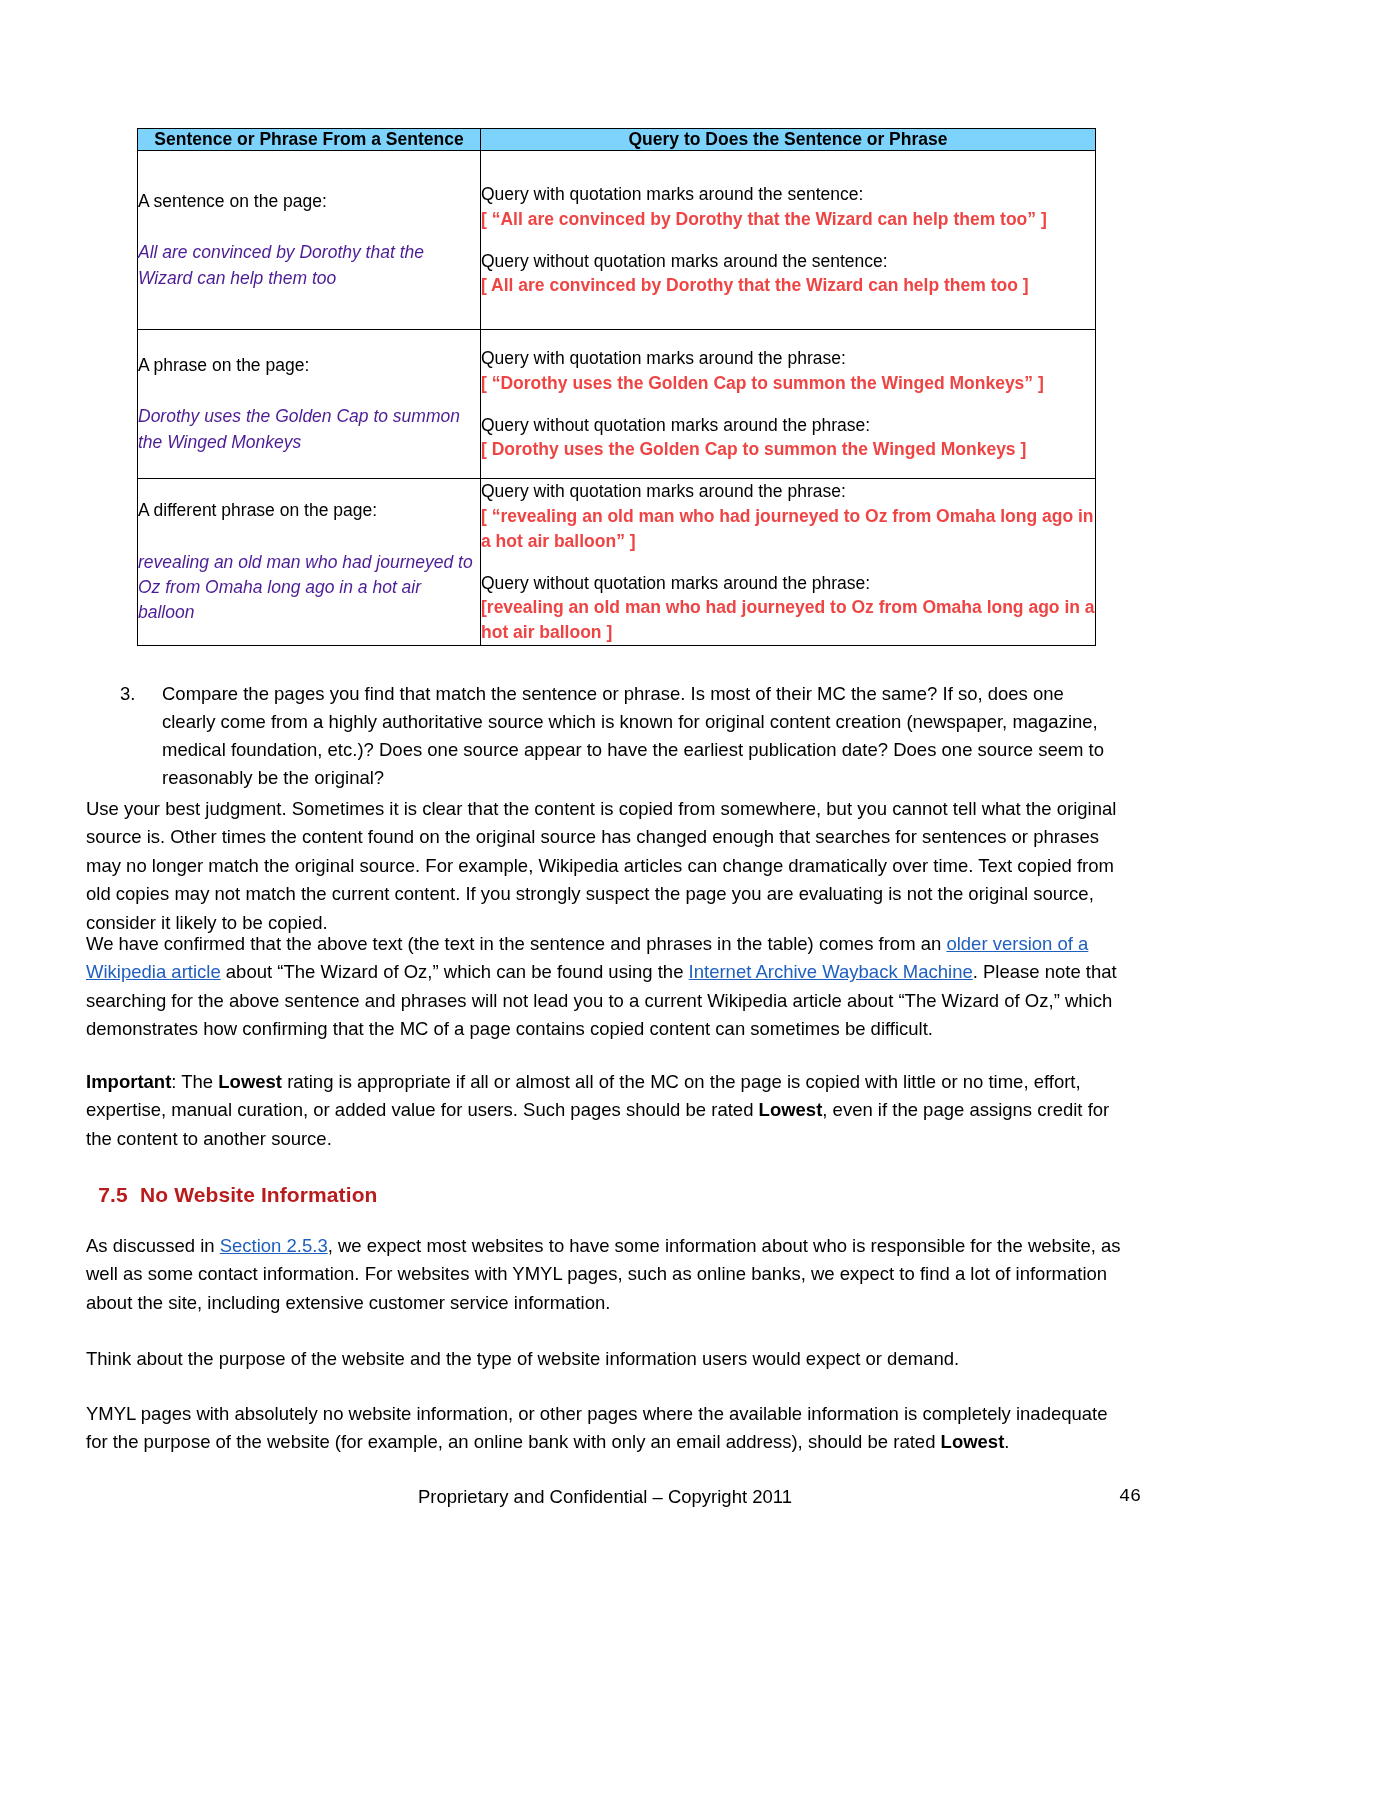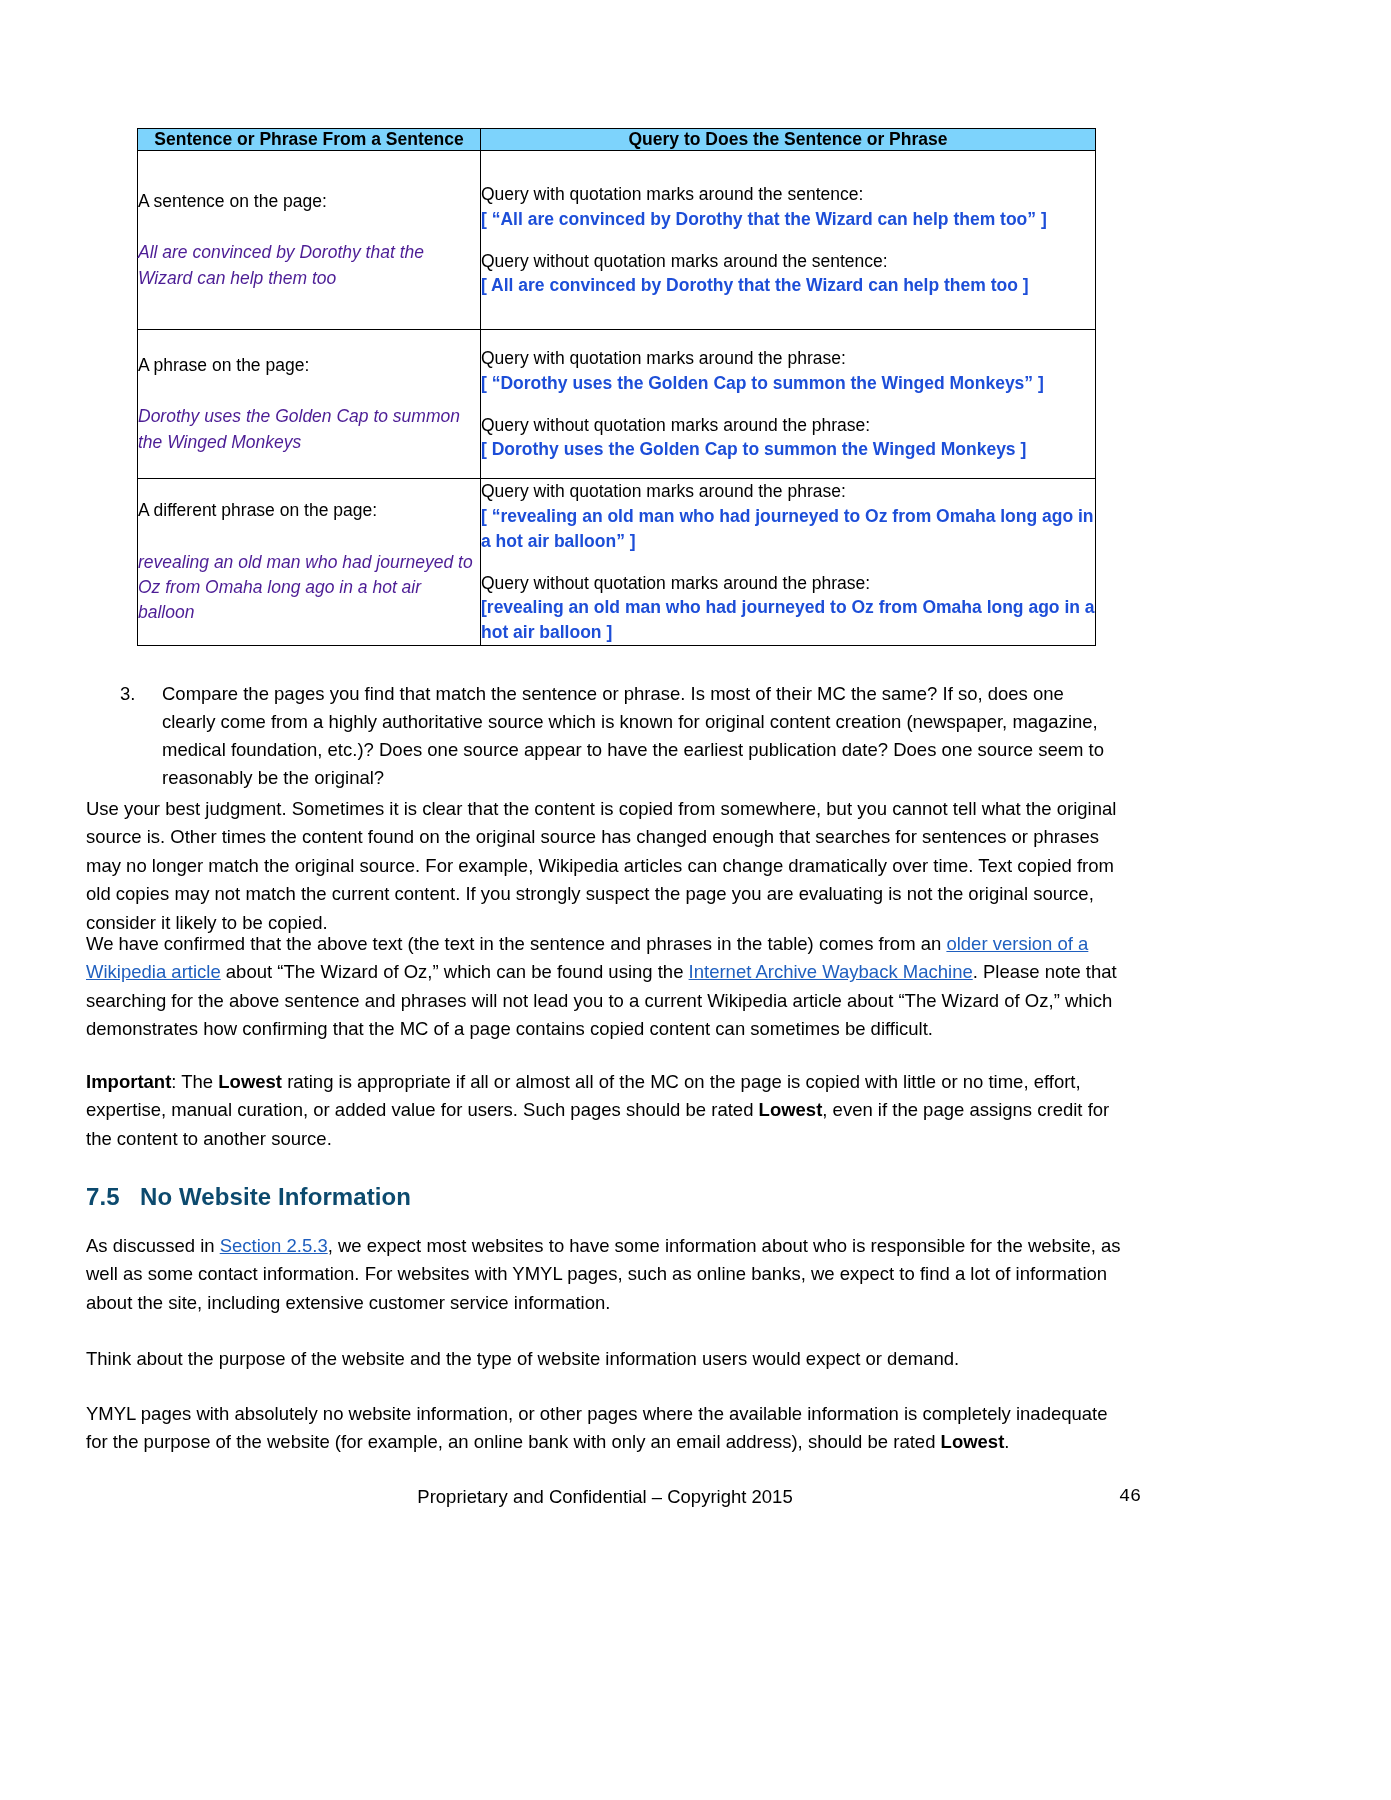--- a/index.html
+++ b/index.html
@@ -63,21 +63,21 @@
     line-height: 1.42;
   }
   .plain-line { font-style: normal; }
   .ital {
     font-style: italic;
     color: #4c1d95;
     display: block;
     margin-top: 26px;
   }
   .q-label { display: block; }
-  .q-bold { display: block; font-weight: bold; color: #1d4ed8; }
+  .q-bold { display: block; font-weight: bold; color: #ef4444; }
   .q-gap { height: 17px; }
 
   
   tr.r1 td { height: 178px; }
   tr.r2 td { height: 148px; }
   tr.r3 td { height: 163px; }
 
   
   .num-item {
     position: absolute;
@@ -107,24 +107,25 @@
   }
   .p1 { top: 795px; }
   .p2 { top: 930px; }
   .p3 { top: 1068px; }
 
   
   .sec-head {
     position: absolute;
     left: 86px;
     top: 1183px;
-    font-size: 24px;
+    font-size: 21px;
     font-weight: bold;
-    color: #0c4a6e;
+    color: #b91c1c;
     letter-spacing: 0.1px;
+    text-align: center;
   }
   .sec-head .sec-num { display: inline-block; width: 54px; }
 
   .p4 { top: 1232px; }
   .p5 { top: 1345px; }
   .p6 { top: 1400px; }
 
   a.doclink {
     color: #1f5fbf;
     text-decoration: underline;
@@ -227,17 +228,17 @@
 
   <div class="sec-head"><span class="sec-num">7.5</span><span>No Website Information</span></div>
 
   <div class="para p4"><span>As discussed in </span><a class="doclink" href="#">Section 2.5.3</a><span>, we expect most websites to have some information about who is responsible for the website, as well as some contact information.  For websites with YMYL pages, such as online banks, we expect to find a lot of information about the site, including extensive customer service information.</span></div>
 
   <div class="para p5">Think about the purpose of the website and the type of website information users would expect or demand.</div>
 
   <div class="para p6"><span>YMYL pages with absolutely no website information, or other pages where the available information is completely inadequate for the purpose of the website (for example, an online bank with only an email address), should be rated </span><b>Lowest</b><span>.</span></div>
 
   <div class="footer">
-    <span class="f-center">Proprietary and Confidential – Copyright 2015</span>
+    <span class="f-center">Proprietary and Confidential – Copyright 2011</span>
     <span class="f-page">46</span>
   </div>
 
 </div>
 
 </body></html>

